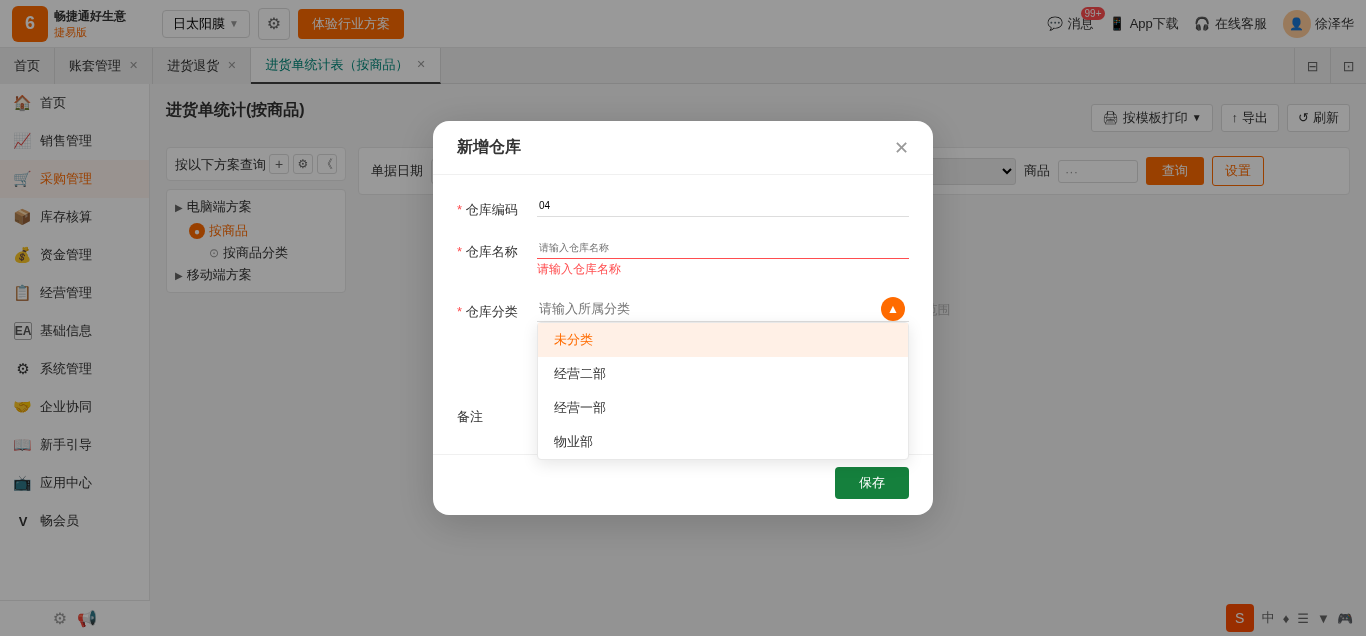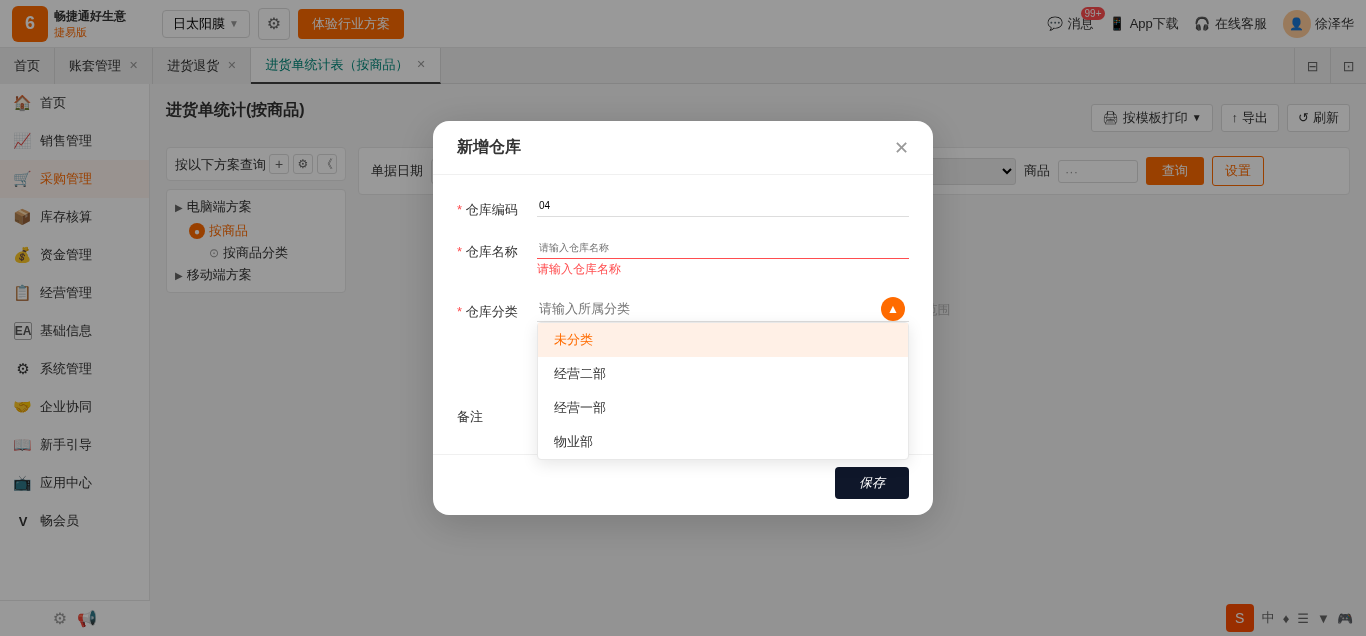--- a/index.html
+++ b/index.html
@@ -402,28 +402,27 @@
     .dropdown-item.selected { background: #fff0e6; color: #ff6b00; }
 
     .modal-footer {
       display: flex;
       justify-content: flex-end;
       padding: 12px 24px 16px;
       gap: 10px;
       border-top: 1px solid #f0f0f0;
     }
     .btn-save {
-      background: #0f172a;
+      background: #15803d;
       color: white;
       border: none;
       border-radius: 4px;
       padding: 7px 24px;
       cursor: pointer;
       font-size: 13px;
-      font-style: italic;
     }
 
     
     .bottom-bar {
       position: fixed;
       bottom: 0;
       right: 0;
       height: 36px;
       display: flex;
       align-items: center;

